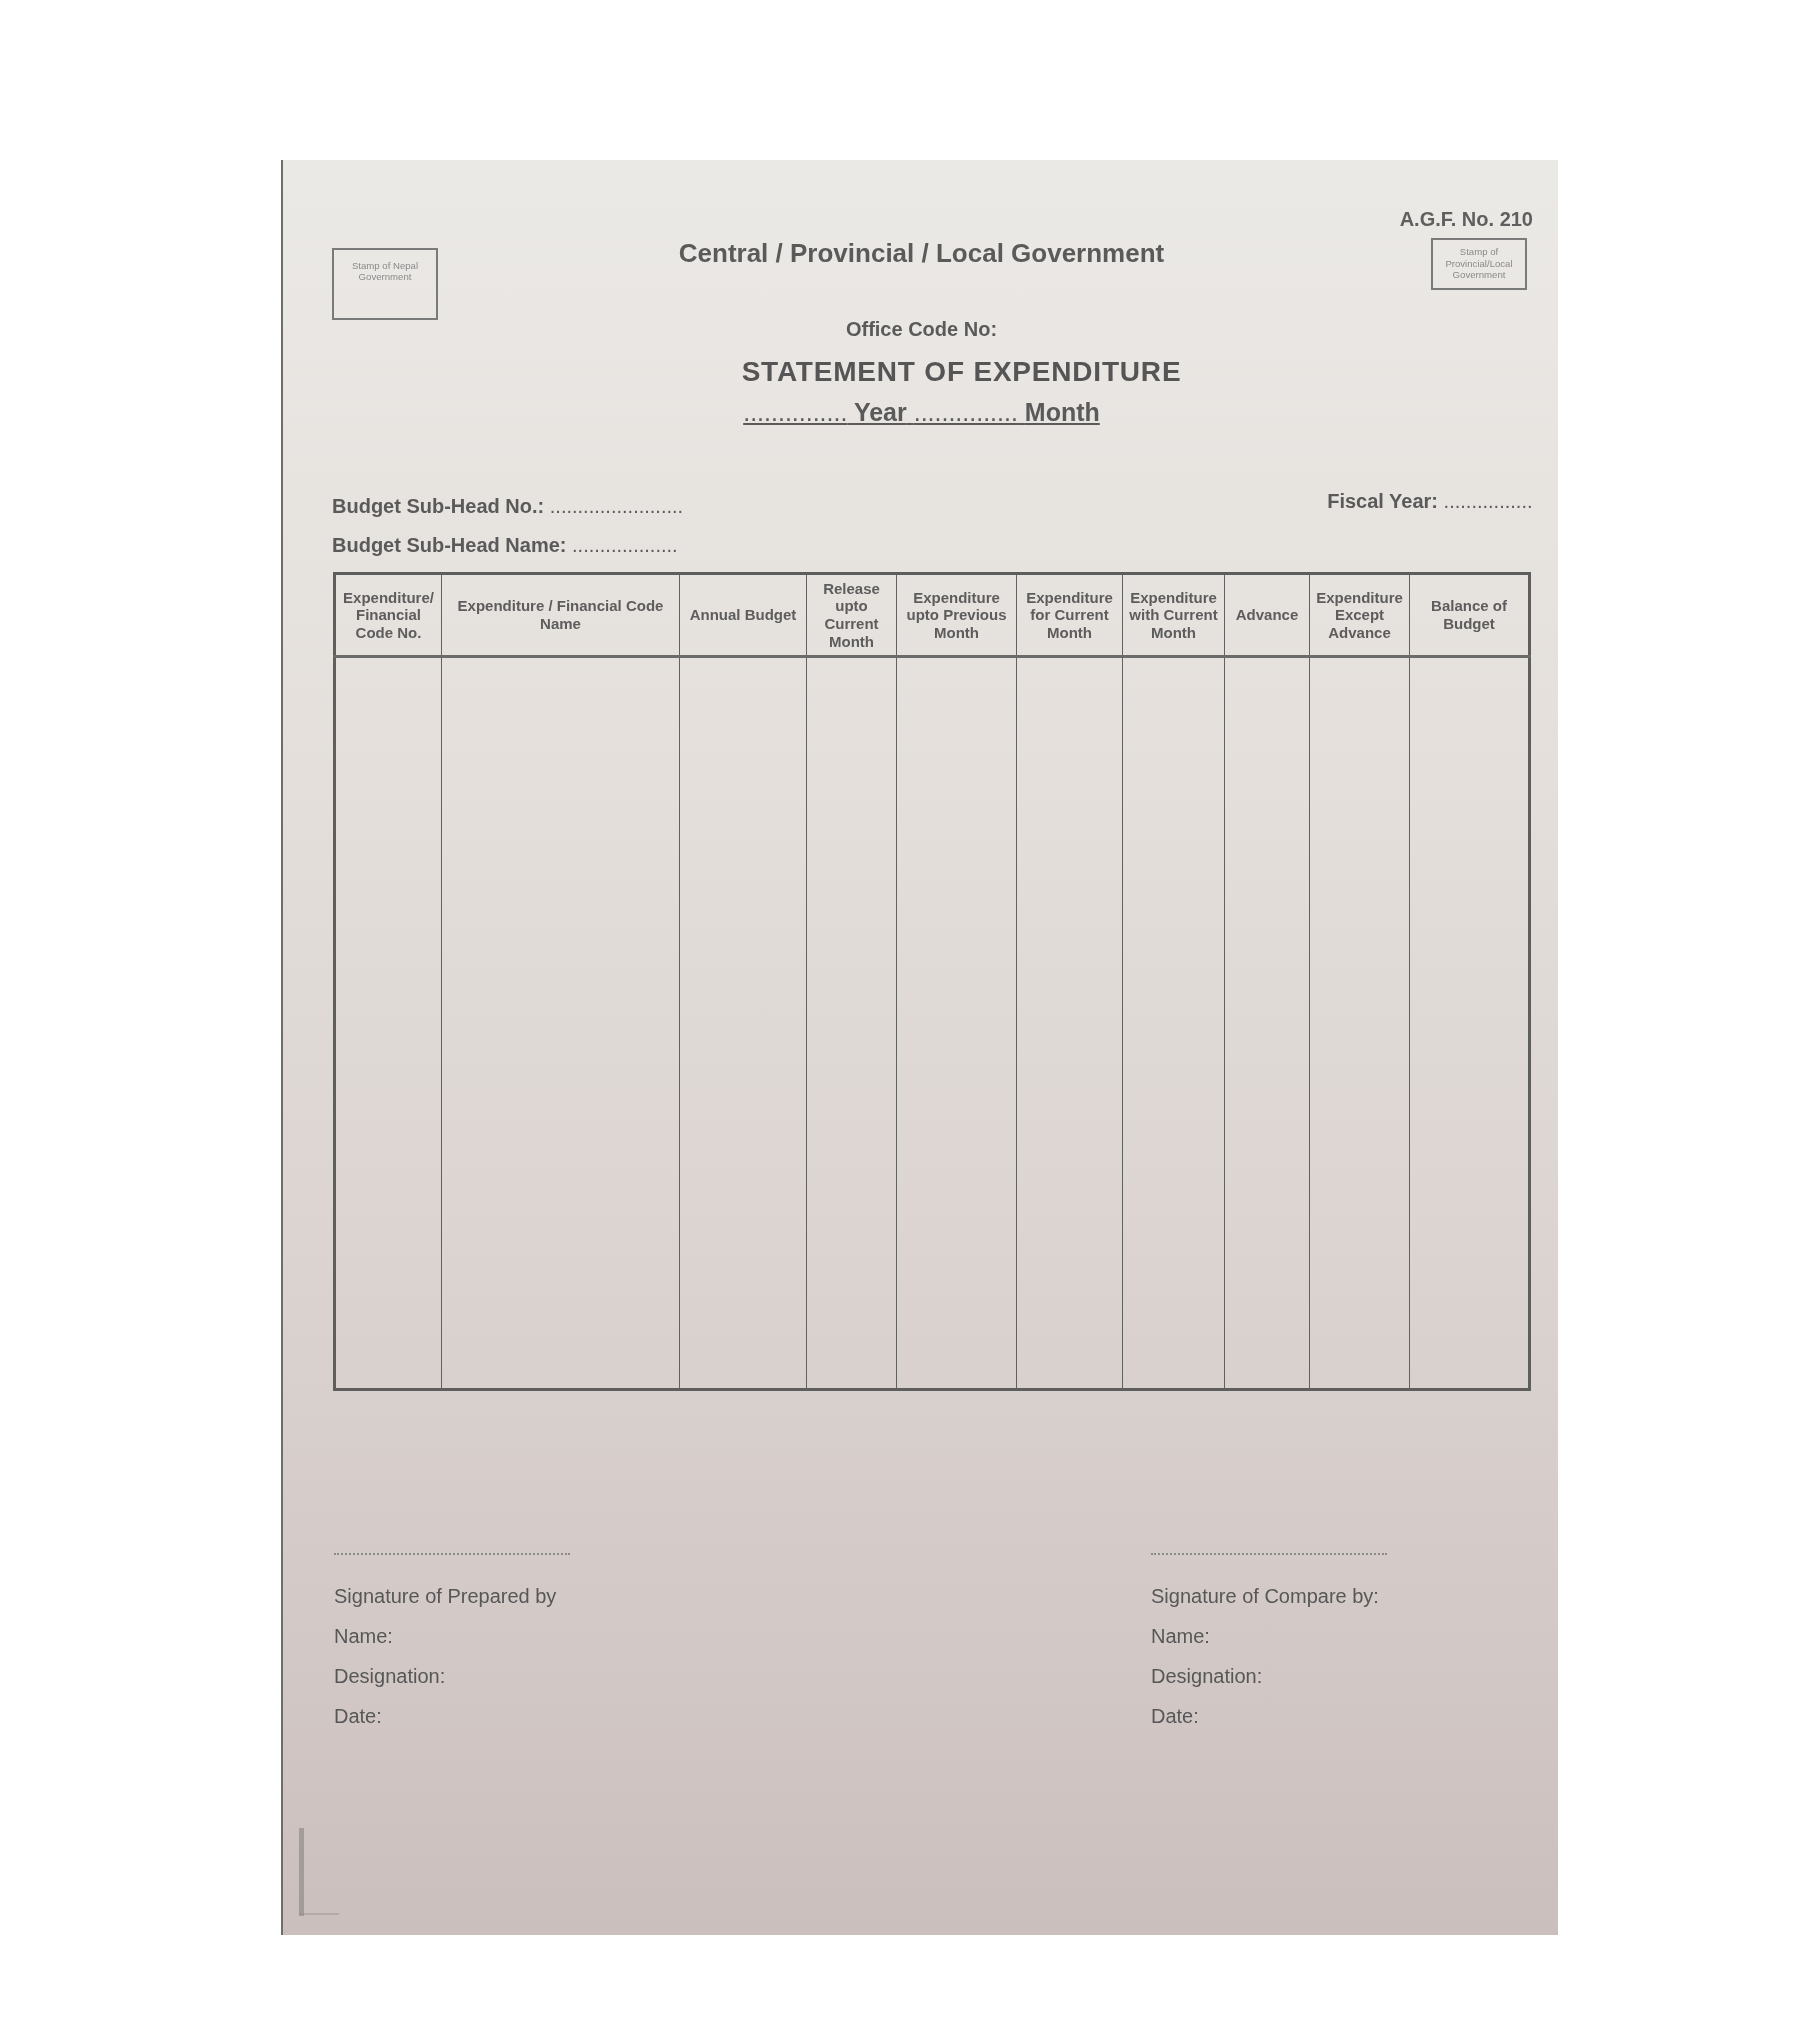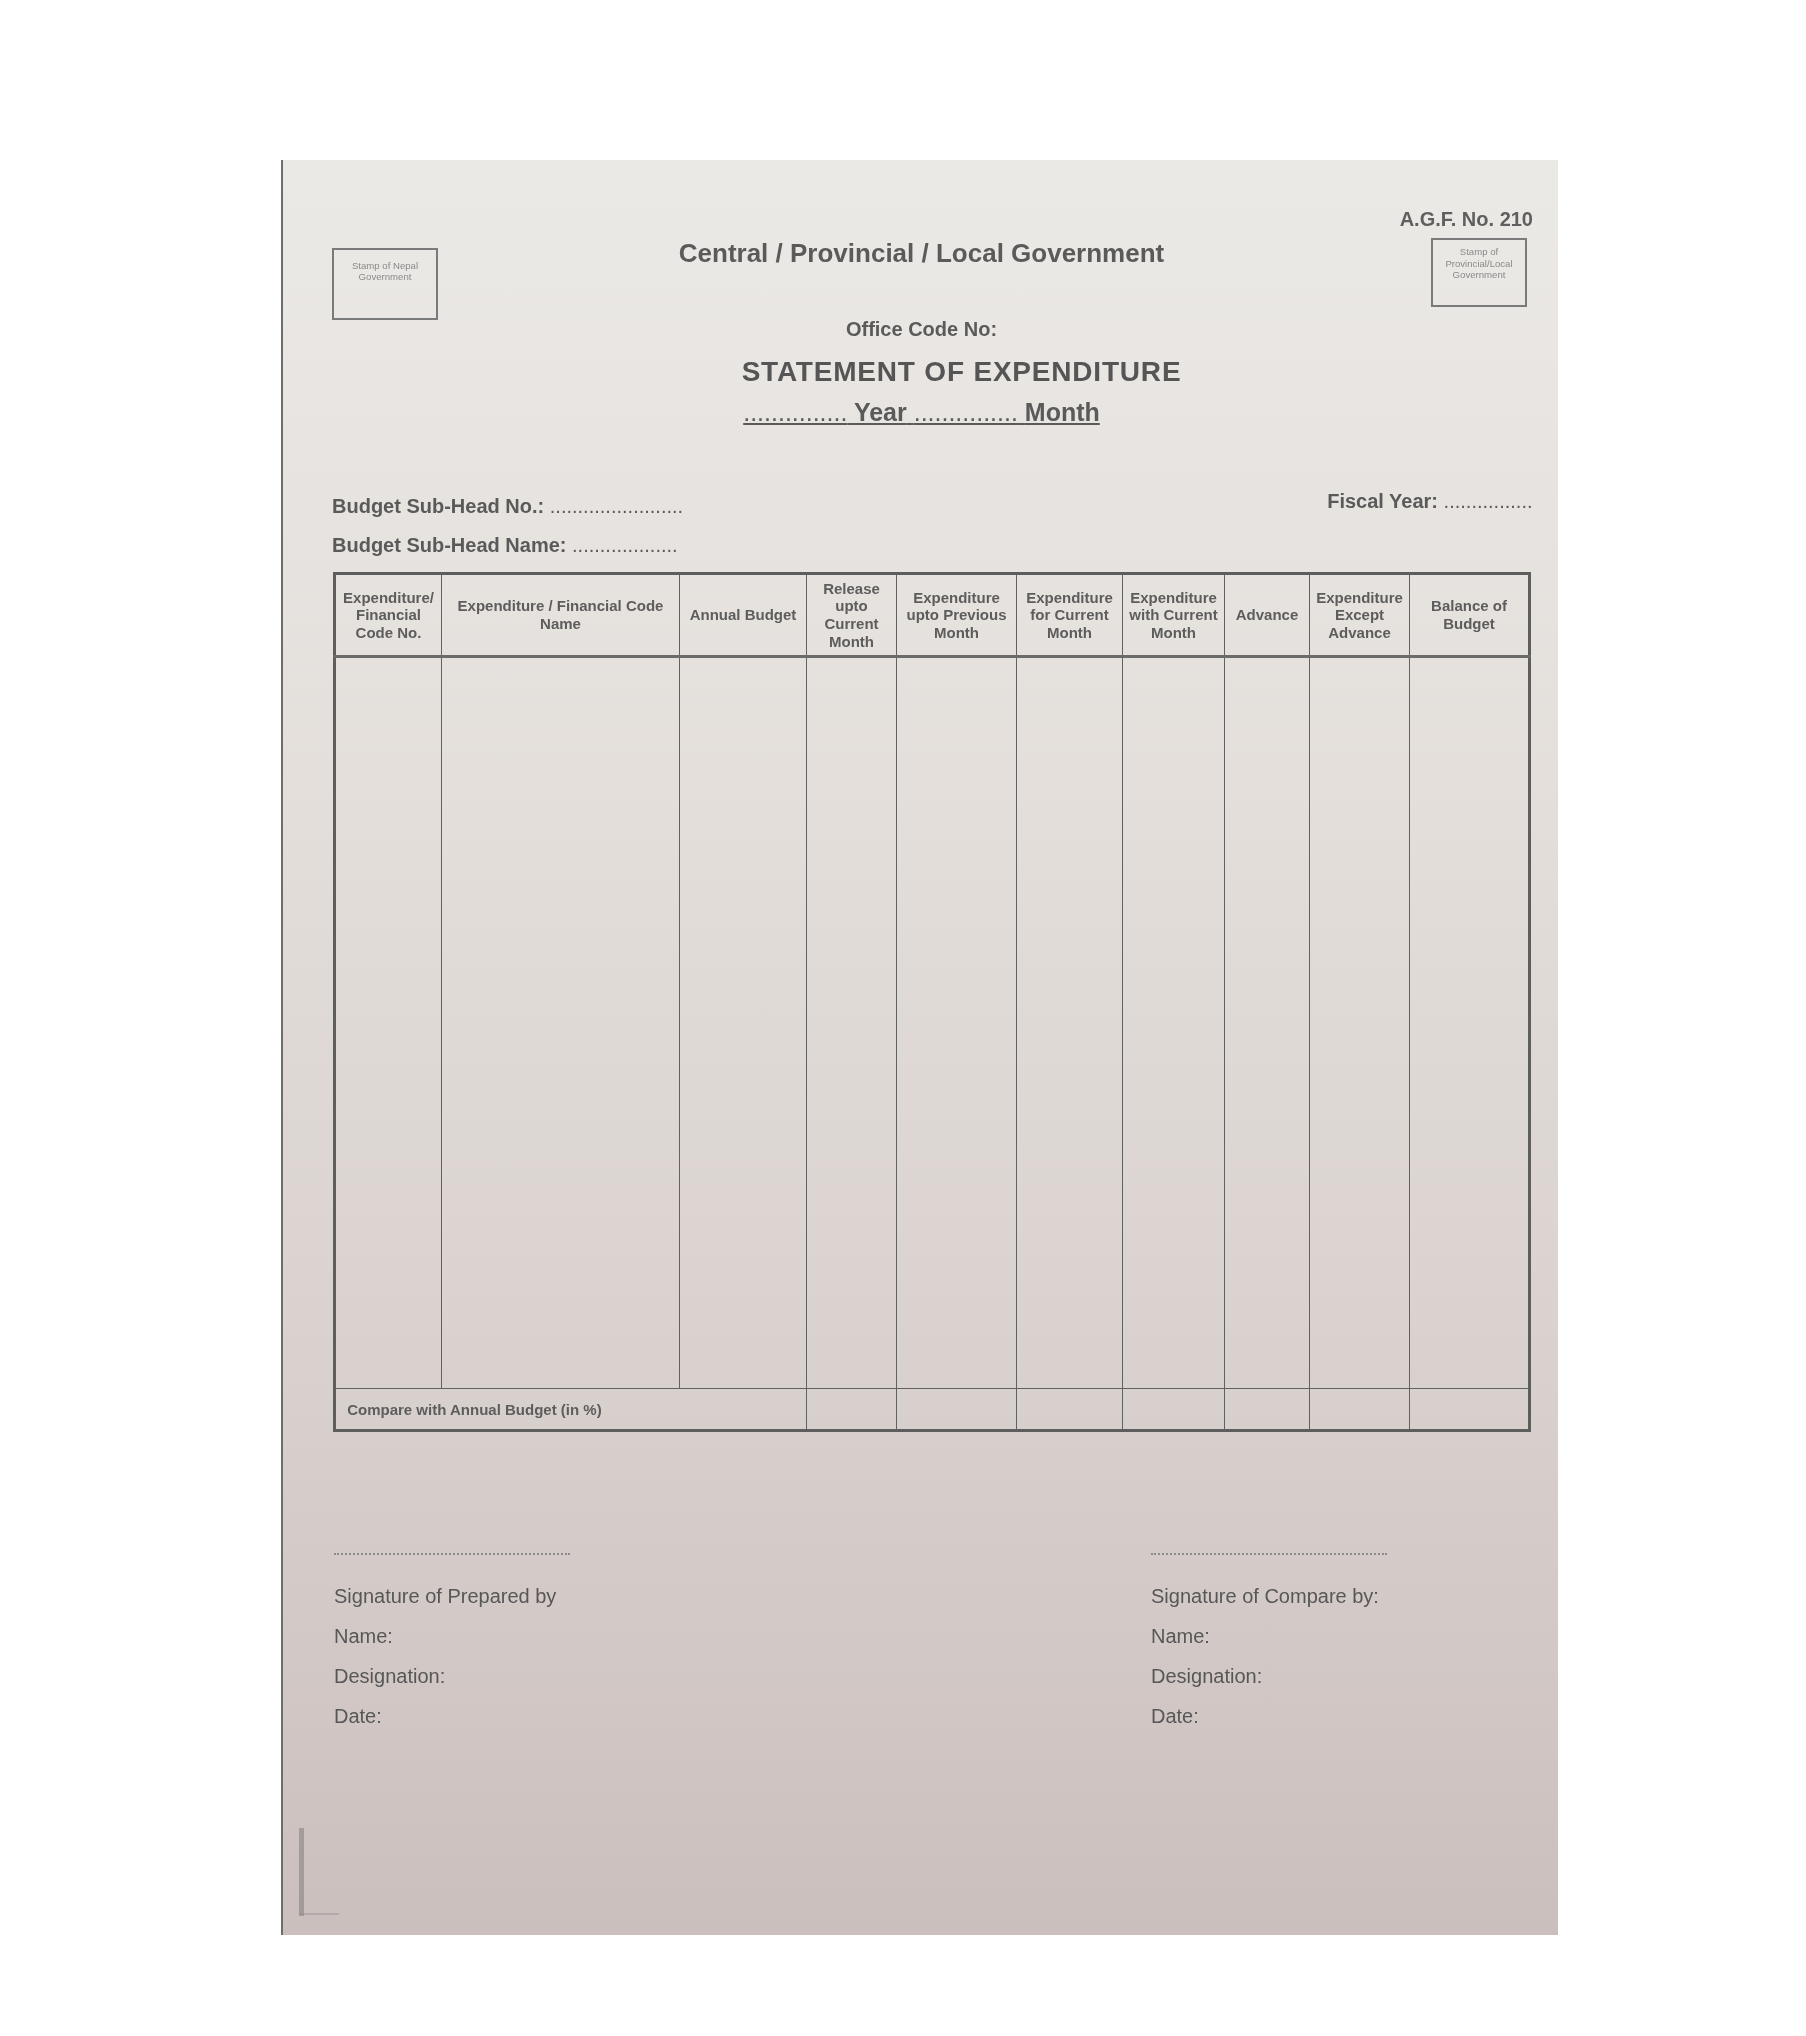--- a/index.html
+++ b/index.html
@@ -32,21 +32,21 @@
     display: flex;
     align-items: flex-start;
     justify-content: center;
     text-align: center;
     color: #8a8a8a;
     font-size: 9.6px;
     line-height: 11.2px;
     padding-top: 9.6px;
   }
   .stamp-left { left: 49px; top: 88px; width: 106px; height: 72px; }
-  .stamp-right { left: 1148px; top: 78px; width: 96px; height: 69px; padding-top: 6.4px; font-size: 9.6px; }
+  .stamp-right { left: 1148px; top: 78px; width: 96px; height: 52px; padding-top: 6.4px; font-size: 9.6px; }
 
   .agf {
     position: absolute;
     right: 25px;
     top: 48px;
     font-size: 20px;
     font-weight: bold;
     color: #5f5f5f;
   }
 
@@ -224,30 +224,20 @@
         <td class="body-cell"></td>
         <td class="body-cell"></td>
         <td class="body-cell"></td>
         <td class="body-cell"></td>
         <td class="body-cell"></td>
         <td class="body-cell"></td>
         <td class="body-cell"></td>
         <td class="body-cell"></td>
         <td class="body-cell"></td>
       </tr>
-      <tr>
-        <td class="cmp-cell cmp-label" colspan="3">Compare with Annual Budget (in %)</td>
-        <td class="cmp-cell"></td>
-        <td class="cmp-cell"></td>
-        <td class="cmp-cell"></td>
-        <td class="cmp-cell"></td>
-        <td class="cmp-cell"></td>
-        <td class="cmp-cell"></td>
-        <td class="cmp-cell"></td>
-      </tr>
     </tbody>
   </table>
 
   <div class="sig-block sig-left">
     <div class="sig-dots"></div>
     <div class="sig-line">Signature of Prepared by</div>
     <div class="sig-line">Name:</div>
     <div class="sig-line">Designation:</div>
     <div class="sig-line">Date:</div>
   </div>

